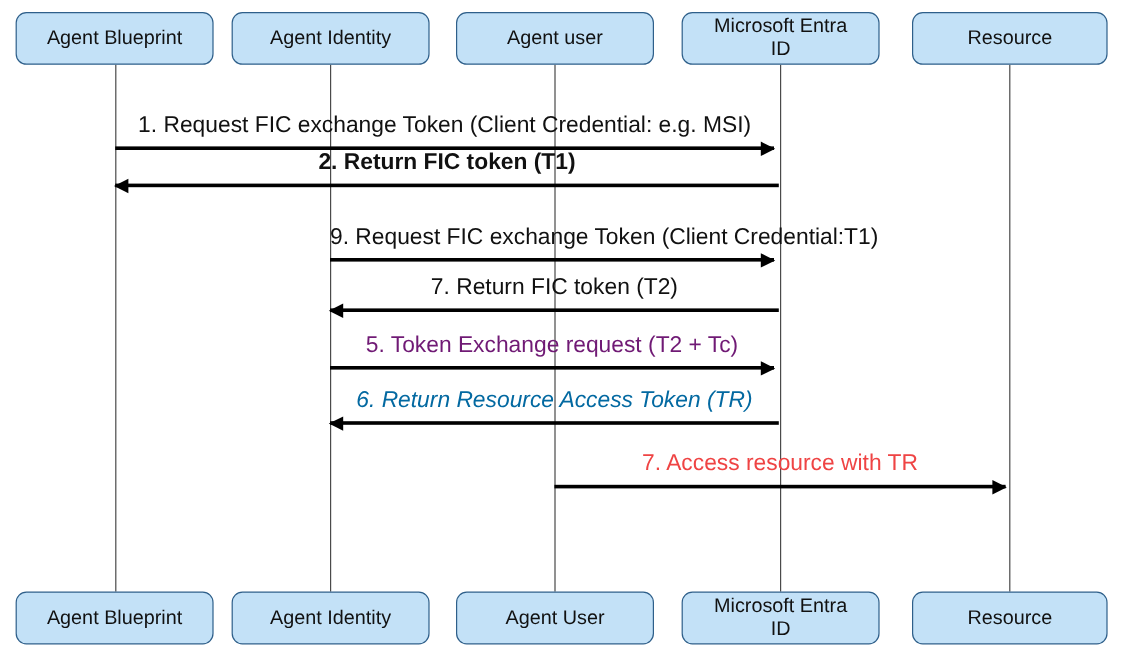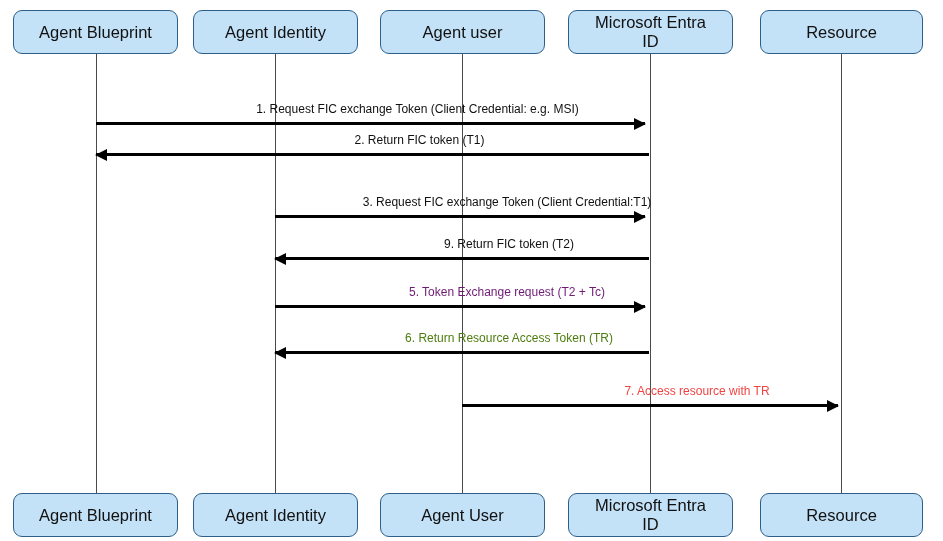--- a/index.html
+++ b/index.html
@@ -74,24 +74,23 @@
     border-top: 6px solid transparent;
     border-bottom: 6px solid transparent;
     border-right: 12px solid #000000;
   }
   .msg-label {
     position: absolute;
     width: 100%;
     left: 0;
     bottom: 6px;
     text-align: center;
-    font-size: 12px;
+    font-size: 19px;
     color: #111111;
     white-space: nowrap;
-    padding-left: 47px;
   }
 </style>
 </head>
 <body>
 
 <div id="diagram">
   <div id="lifelines-layer">
       <div class="lifeline" style="left: 96px; top: 54px; height: 439px; background: rgb(74, 74, 74);"></div>
       <div class="lifeline" style="left: 275px; top: 54px; height: 439px; background: rgb(74, 74, 74);"></div>
       <div class="lifeline" style="left: 462px; top: 54px; height: 439px; background: rgb(74, 74, 74);"></div>
@@ -118,41 +117,41 @@
     </div>
   <div id="messages-layer">
       <div class="msg" style="left: 96px; top: 122px; width: 549px;">
         <div class="msg-line" style="background: rgb(0, 0, 0);"></div>
         <div class="arrow-head right" style="border-left-color: rgb(0, 0, 0);"></div>
         <div class="msg-label" style="color: rgb(17, 17, 17);">1. Request FIC exchange Token (Client Credential: e.g. MSI)</div>
       </div>
       <div class="msg" style="left: 96px; top: 153px; width: 553px;">
         <div class="msg-line" style="background: rgb(0, 0, 0);"></div>
         <div class="arrow-head left" style="border-right-color: rgb(0, 0, 0);"></div>
-        <div class="msg-label" style="color: rgb(17, 17, 17);">2. Return FIC token (T1)</div>
+        <div class="msg-label" style="color: rgb(17, 17, 17); font-weight: bold;">2. Return FIC token (T1)</div>
       </div>
       <div class="msg" style="left: 275px; top: 215px; width: 370px;">
         <div class="msg-line" style="background: rgb(0, 0, 0);"></div>
         <div class="arrow-head right" style="border-left-color: rgb(0, 0, 0);"></div>
-        <div class="msg-label" style="color: rgb(17, 17, 17);">3. Request FIC exchange Token (Client Credential:T1)</div>
+        <div class="msg-label" style="color: rgb(17, 17, 17);">9. Request FIC exchange Token (Client Credential:T1)</div>
       </div>
       <div class="msg" style="left: 275px; top: 257px; width: 374px;">
         <div class="msg-line" style="background: rgb(0, 0, 0);"></div>
         <div class="arrow-head left" style="border-right-color: rgb(0, 0, 0);"></div>
-        <div class="msg-label" style="color: rgb(17, 17, 17);">9. Return FIC token (T2)</div>
+        <div class="msg-label" style="color: rgb(17, 17, 17);">7. Return FIC token (T2)</div>
       </div>
       <div class="msg" style="left: 275px; top: 305px; width: 370px;">
         <div class="msg-line" style="background: rgb(0, 0, 0);"></div>
         <div class="arrow-head right" style="border-left-color: rgb(0, 0, 0);"></div>
         <div class="msg-label" style="color: #701a75;">5. Token Exchange request (T2 + Tc)</div>
       </div>
       <div class="msg" style="left: 275px; top: 351px; width: 374px;">
         <div class="msg-line" style="background: rgb(0, 0, 0);"></div>
         <div class="arrow-head left" style="border-right-color: rgb(0, 0, 0);"></div>
-        <div class="msg-label" style="color: #4d7c0f;">6. Return Resource Access Token (TR)</div>
+        <div class="msg-label" style="color: #0369a1; font-style: italic;">6. Return Resource Access Token (TR)</div>
       </div>
       <div class="msg" style="left: 462px; top: 404px; width: 376px;">
         <div class="msg-line" style="background: rgb(0, 0, 0);"></div>
         <div class="arrow-head right" style="border-left-color: rgb(0, 0, 0);"></div>
         <div class="msg-label" style="color: #ef4444;">7. Access resource with TR</div>
       </div>
     </div>
   <div id="actors-bottom-layer">
       <div class="actor-box" style="left: 13px; top: 493px; width: 165px; height: 44px; background: rgb(195, 225, 247); border-color: rgb(46, 95, 138);">
         <span class="actor-label" style="color: rgb(17, 17, 17);">Agent Blueprint</span>

